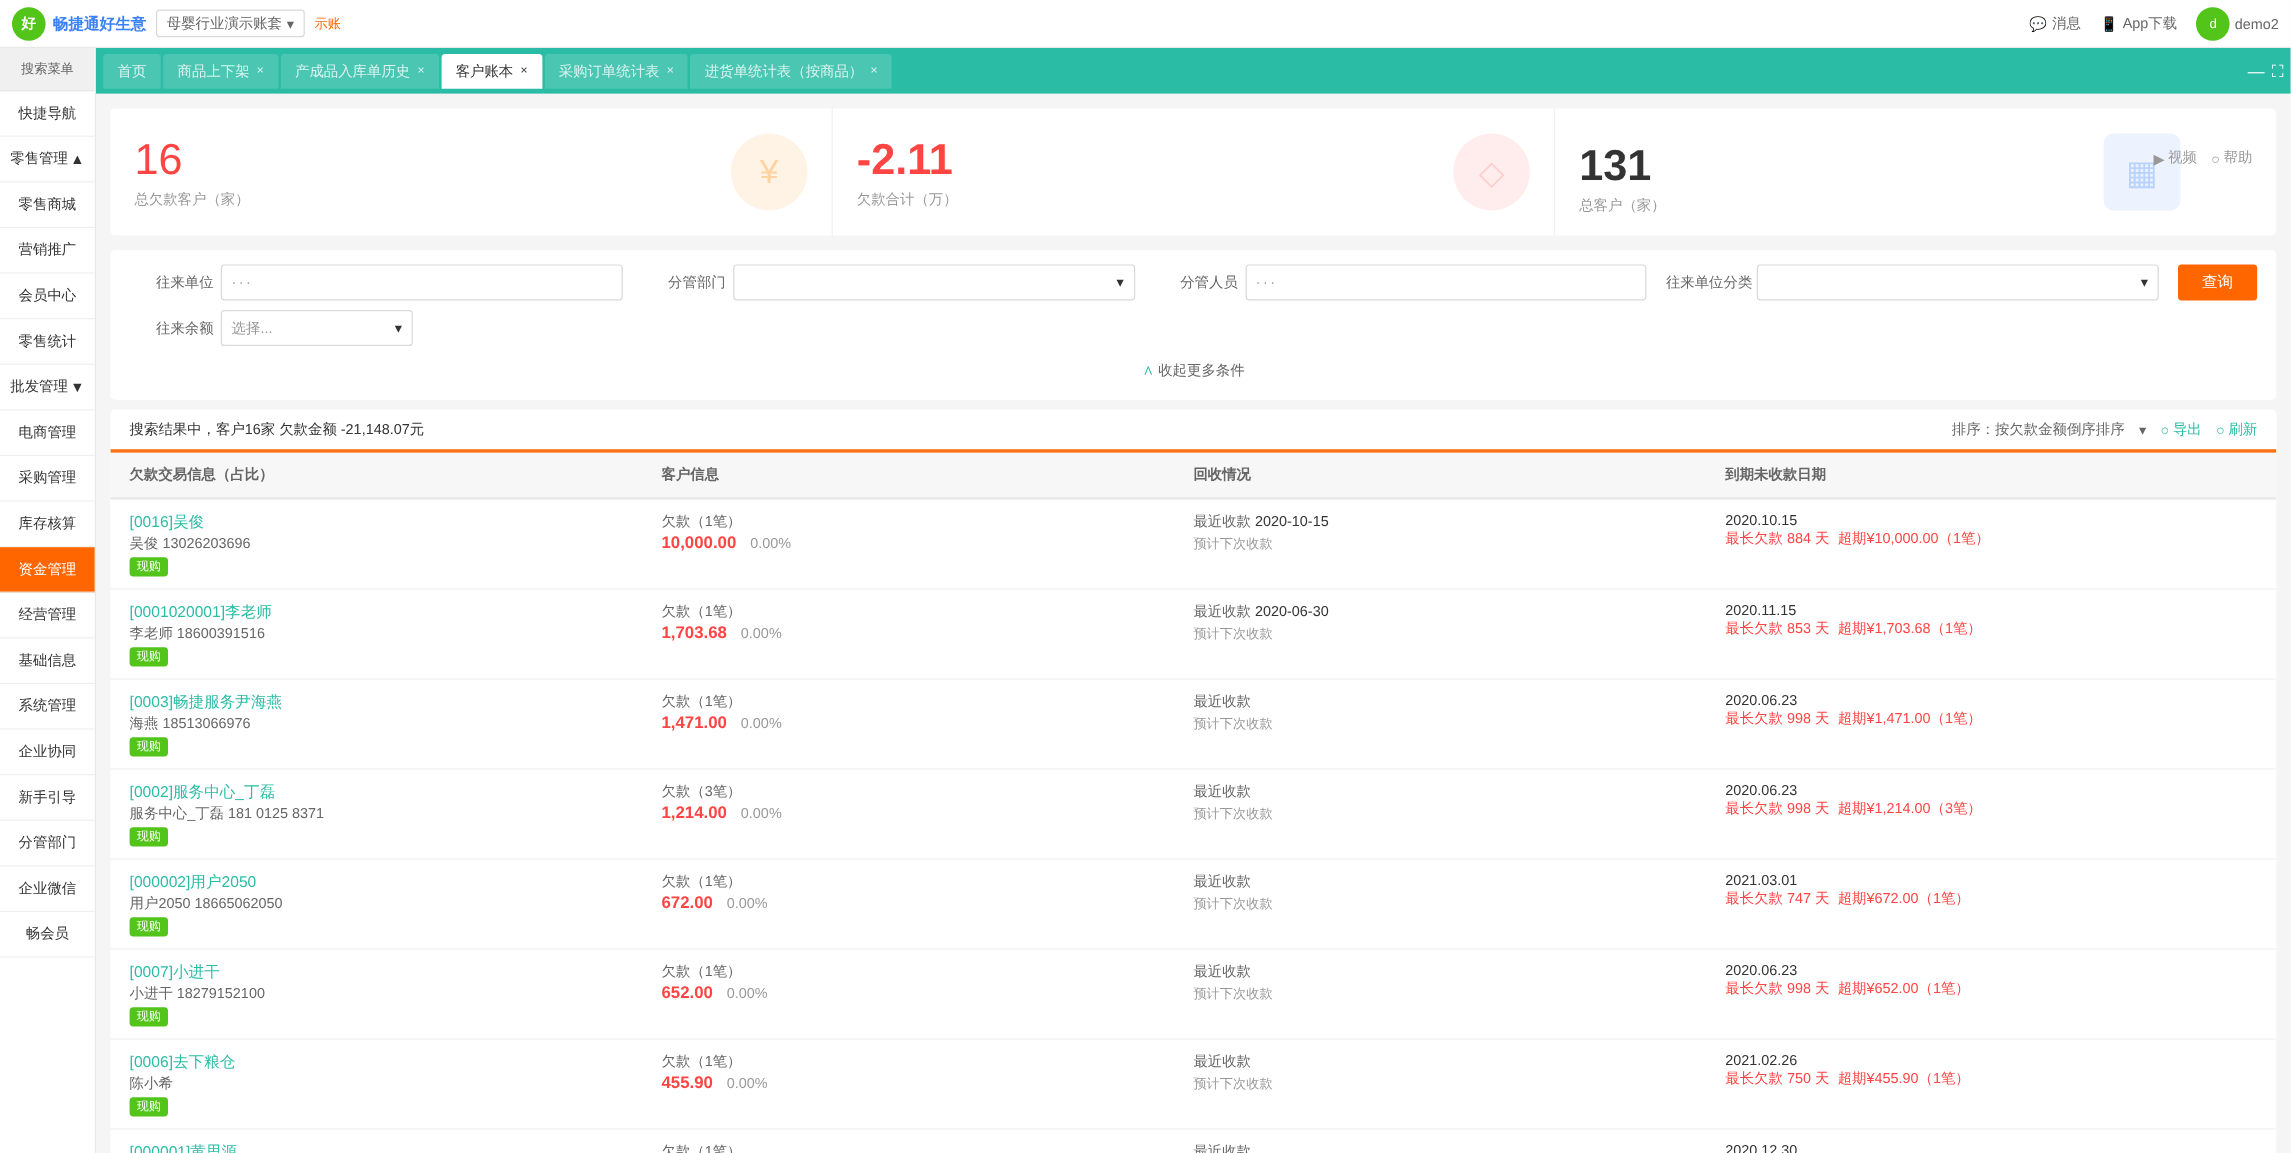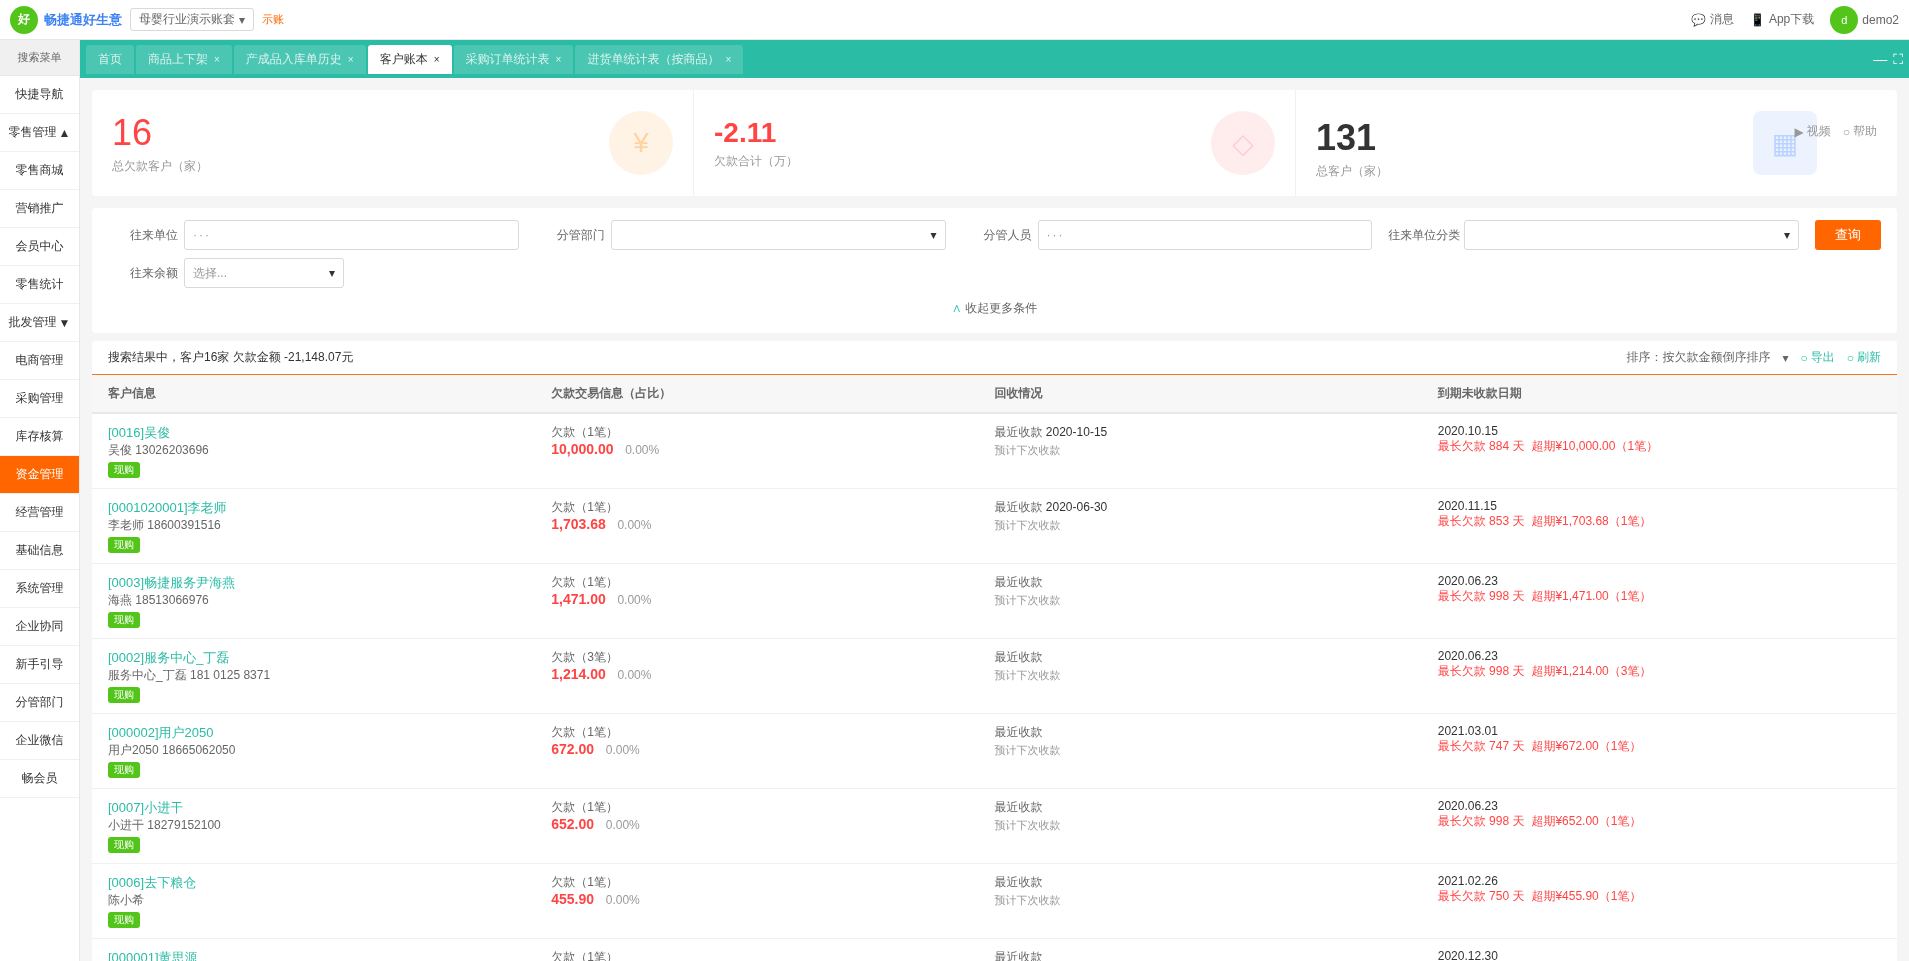--- a/index.html
+++ b/index.html
@@ -49,21 +49,21 @@
     .filter-item { display: flex; align-items: center; gap: 6px; flex: 1; min-width: 200px; }
     .filter-label { font-size: 12px; color: #666; white-space: nowrap; width: 70px; text-align: right; }
     .filter-input { flex: 1; height: 30px; border: 1px solid #d9d9d9; border-radius: 3px; padding: 0 8px; font-size: 12px; display: flex; align-items: center; justify-content: space-between; cursor: pointer; }
     .filter-input.dots { color: #999; letter-spacing: 2px; }
     .filter-select { flex: 1; height: 30px; border: 1px solid #d9d9d9; border-radius: 3px; padding: 0 8px; font-size: 12px; display: flex; align-items: center; justify-content: space-between; cursor: pointer; background: #fff; }
     .btn-query { background: #ff6600; color: #fff; border: none; border-radius: 3px; padding: 6px 20px; font-size: 13px; cursor: pointer; height: 30px; }
     .collapse-bar { text-align: center; padding: 4px; color: #666; font-size: 12px; cursor: pointer; }
     .collapse-icon { color: #2bbca5; }
 
     
-    .result-bar { display: flex; align-items: center; justify-content: space-between; background: #fff; padding: 8px 16px; border-bottom: 1px solid #f97316; margin-bottom: 0; }
+    .result-bar { display: flex; align-items: center; justify-content: space-between; background: #fff; padding: 8px 16px; border-bottom: 3px solid #f97316; margin-bottom: 0; }
     .result-info { font-size: 12px; color: #666; }
     .result-info span { color: #333; }
     .result-actions { display: flex; align-items: center; gap: 12px; font-size: 12px; color: #666; }
     .result-action-btn { display: flex; align-items: center; gap: 3px; cursor: pointer; color: #2bbca5; }
 
     
     .table-container { background: #fff; border-radius: 4px; overflow: hidden; }
     .table-header { display: grid; grid-template-columns: 2fr 2fr 2fr 2fr; background: #f7f7f7; border-bottom: 2px solid #e8e8e8; padding: 10px 16px; }
     .th { font-size: 12px; color: #666; font-weight: bold; }
     .table-row { display: grid; grid-template-columns: 2fr 2fr 2fr 2fr; padding: 10px 16px; border-bottom: 1px solid #f0f0f0; align-items: start; }
@@ -176,21 +176,21 @@
         <div class="stat-card">
           <div style="position:relative;z-index:1;">
             <div style="font-size:36px;font-weight:normal;color:#ff4444;">16</div>
             <div style="font-size:12px;color:#999;margin-top:4px;">总欠款客户（家）</div>
           </div>
           <div style="position:absolute;right:20px;top:50%;transform:translateY(-50%);width:64px;height:64px;border-radius:50%;background:rgba(255,140,0,0.1);display:flex;align-items:center;justify-content:center;font-size:28px;color:rgba(255,140,0,0.3);">¥</div>
         </div>
 
         <div class="stat-card">
           <div style="position:relative;z-index:1;">
-            <div style="font-size:28px;font-weight:bold;color:#ff4444;">-2.11</div>
+            <div style="font-size:36px;font-weight:bold;color:#ff4444;">-2.11</div>
             <div style="font-size:12px;color:#999;margin-top:4px;">欠款合计（万）</div>
           </div>
           <div style="position:absolute;right:20px;top:50%;transform:translateY(-50%);width:64px;height:64px;border-radius:50%;background:rgba(255,80,80,0.1);display:flex;align-items:center;justify-content:center;font-size:28px;color:rgba(255,80,80,0.2);">◇</div>
         </div>
 
         <div class="stat-card">
           <div style="position:relative;z-index:1;flex:1;margin-top:11px;">
             <div style="display:flex;justify-content:space-between;align-items:flex-start;">
               <div style="font-size:36px;font-weight:bold;color:#333;">131</div>
               <div style="display:flex;gap:12px;font-size:12px;color:#999;margin-top:6px;">
@@ -269,22 +269,22 @@
               <span>导出</span>
             </span>
             <span class="result-action-btn">
               <span>○</span>
               <span>刷新</span>
             </span>
           </div>
         </div>
 
         <div class="table-header">
+          <div class="th">欠款交易信息（占比）</div>
           <div class="th">客户信息</div>
-          <div class="th">欠款交易信息（占比）</div>
           <div class="th">回收情况</div>
           <div class="th">到期未收款日期</div>
         </div>
 
         <div id="table-body">
             <div class="table-row">
     <div>
       <div>
         <a class="customer-name">[0016]吴俊</a>
       </div>

